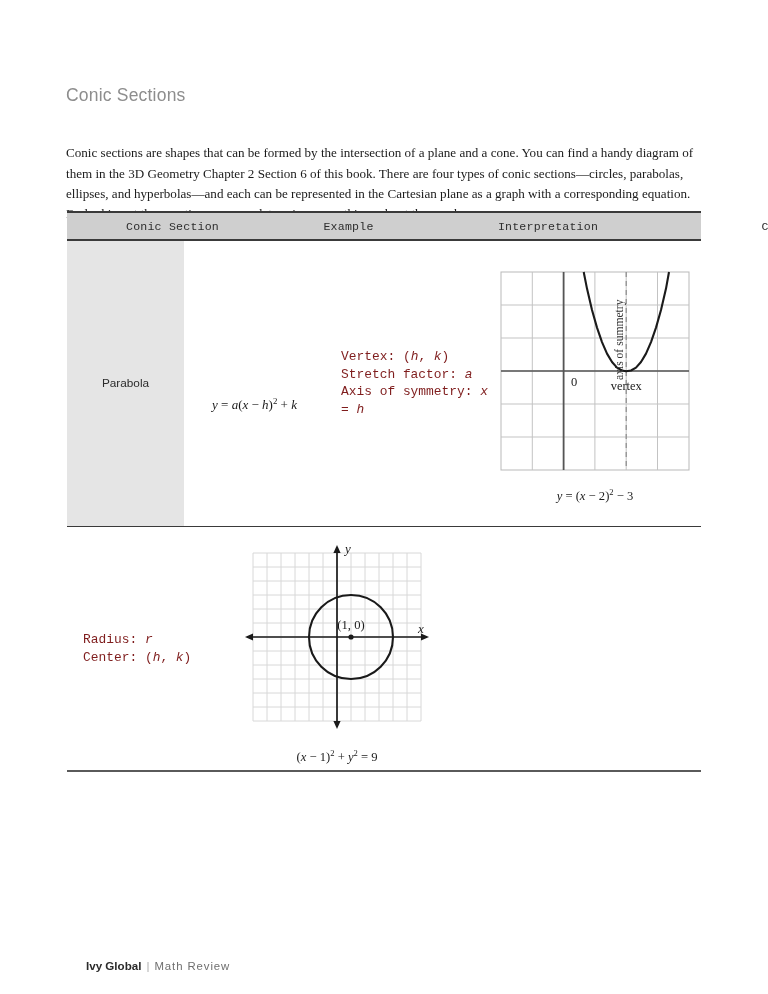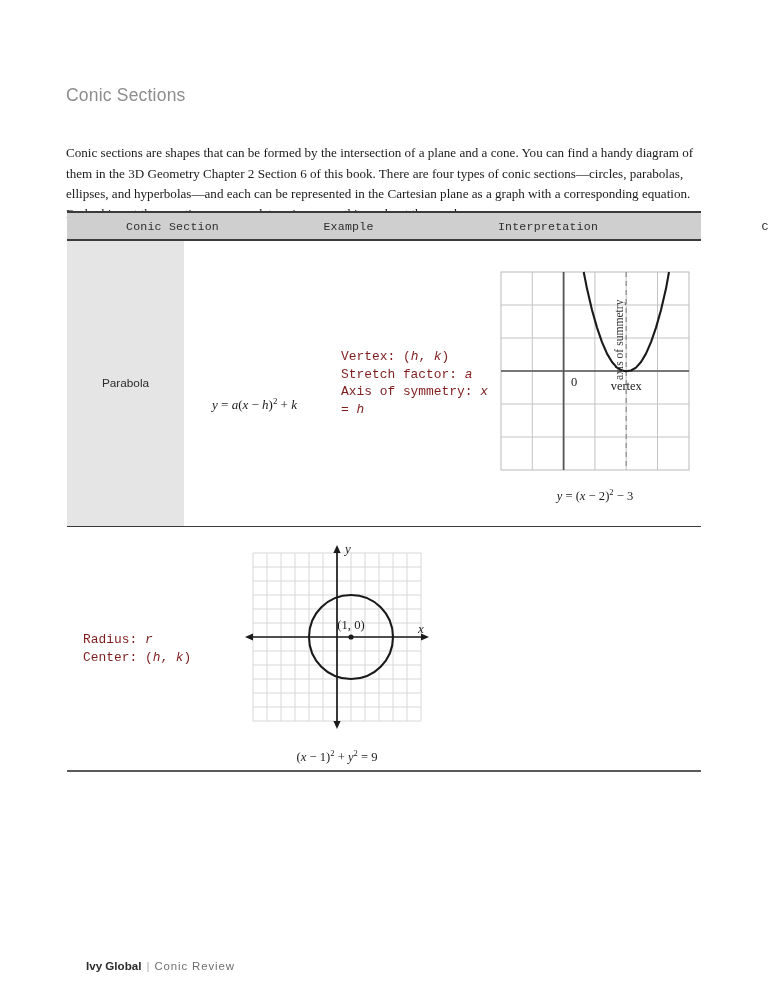--- a/index.html
+++ b/index.html
@@ -320,16 +320,16 @@
         </div>
       </div>
     </div>
 
     <div class="rule-bottom"></div>
   </div>
 
   <div class="footer">
     <span class="footer-brand">Ivy Global</span>
     <span class="footer-sep">|</span>
-    <span class="footer-section">Conic Review</span>
+    <span class="footer-section">Math Review</span>
   </div>
 
 </div>
 
 </body></html>

